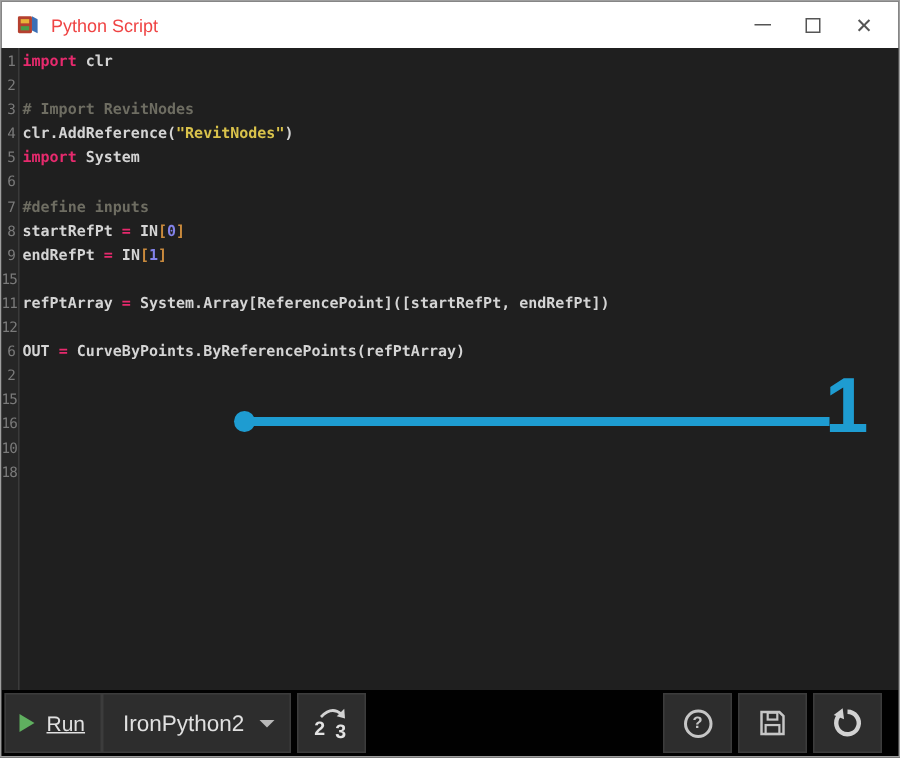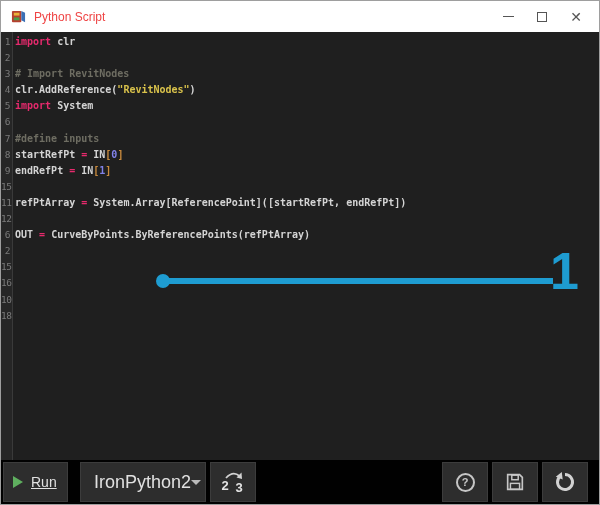--- a/index.html
+++ b/index.html
@@ -77,22 +77,22 @@
     height:40px; background:#2d2d2d; border:1px solid #3c3c3c;
     display:flex; align-items:center; color:#e0e0e0; cursor:pointer;
     font-family:"Liberation Sans", sans-serif;
   }
   .btn.run { width:65px; padding-left:9px; gap:8px; font-size:14px;text-decoration:underline; }
   .play {
     width:0; height:0; display:block;
     border-left:10px solid #5faf5f; border-top:6px solid transparent; border-bottom:6px solid transparent;
   }
   .btn.engine {
-    width:126px; margin-left:12px; justify-content:space-between;
-    padding:0 10px 0 13px; font-size:18px;align-items:center;
+    width:126px; margin-left:0; justify-content:space-between;
+    padding:0 10px 0 13px; font-size:15px;align-items:center;
   }
   .caret {
     width:0; height:0; display:block;
     border-left:5px solid transparent; border-right:5px solid transparent;
     border-top:5px solid #b9b9b9;
   }
   .btn.tool { width:46px; justify-content:center; margin-left:4px; }
   .right { position:absolute; right:11px; top:2px; display:flex; }
   .right .btn.tool { margin-left:4px; }
   .help-circle {

